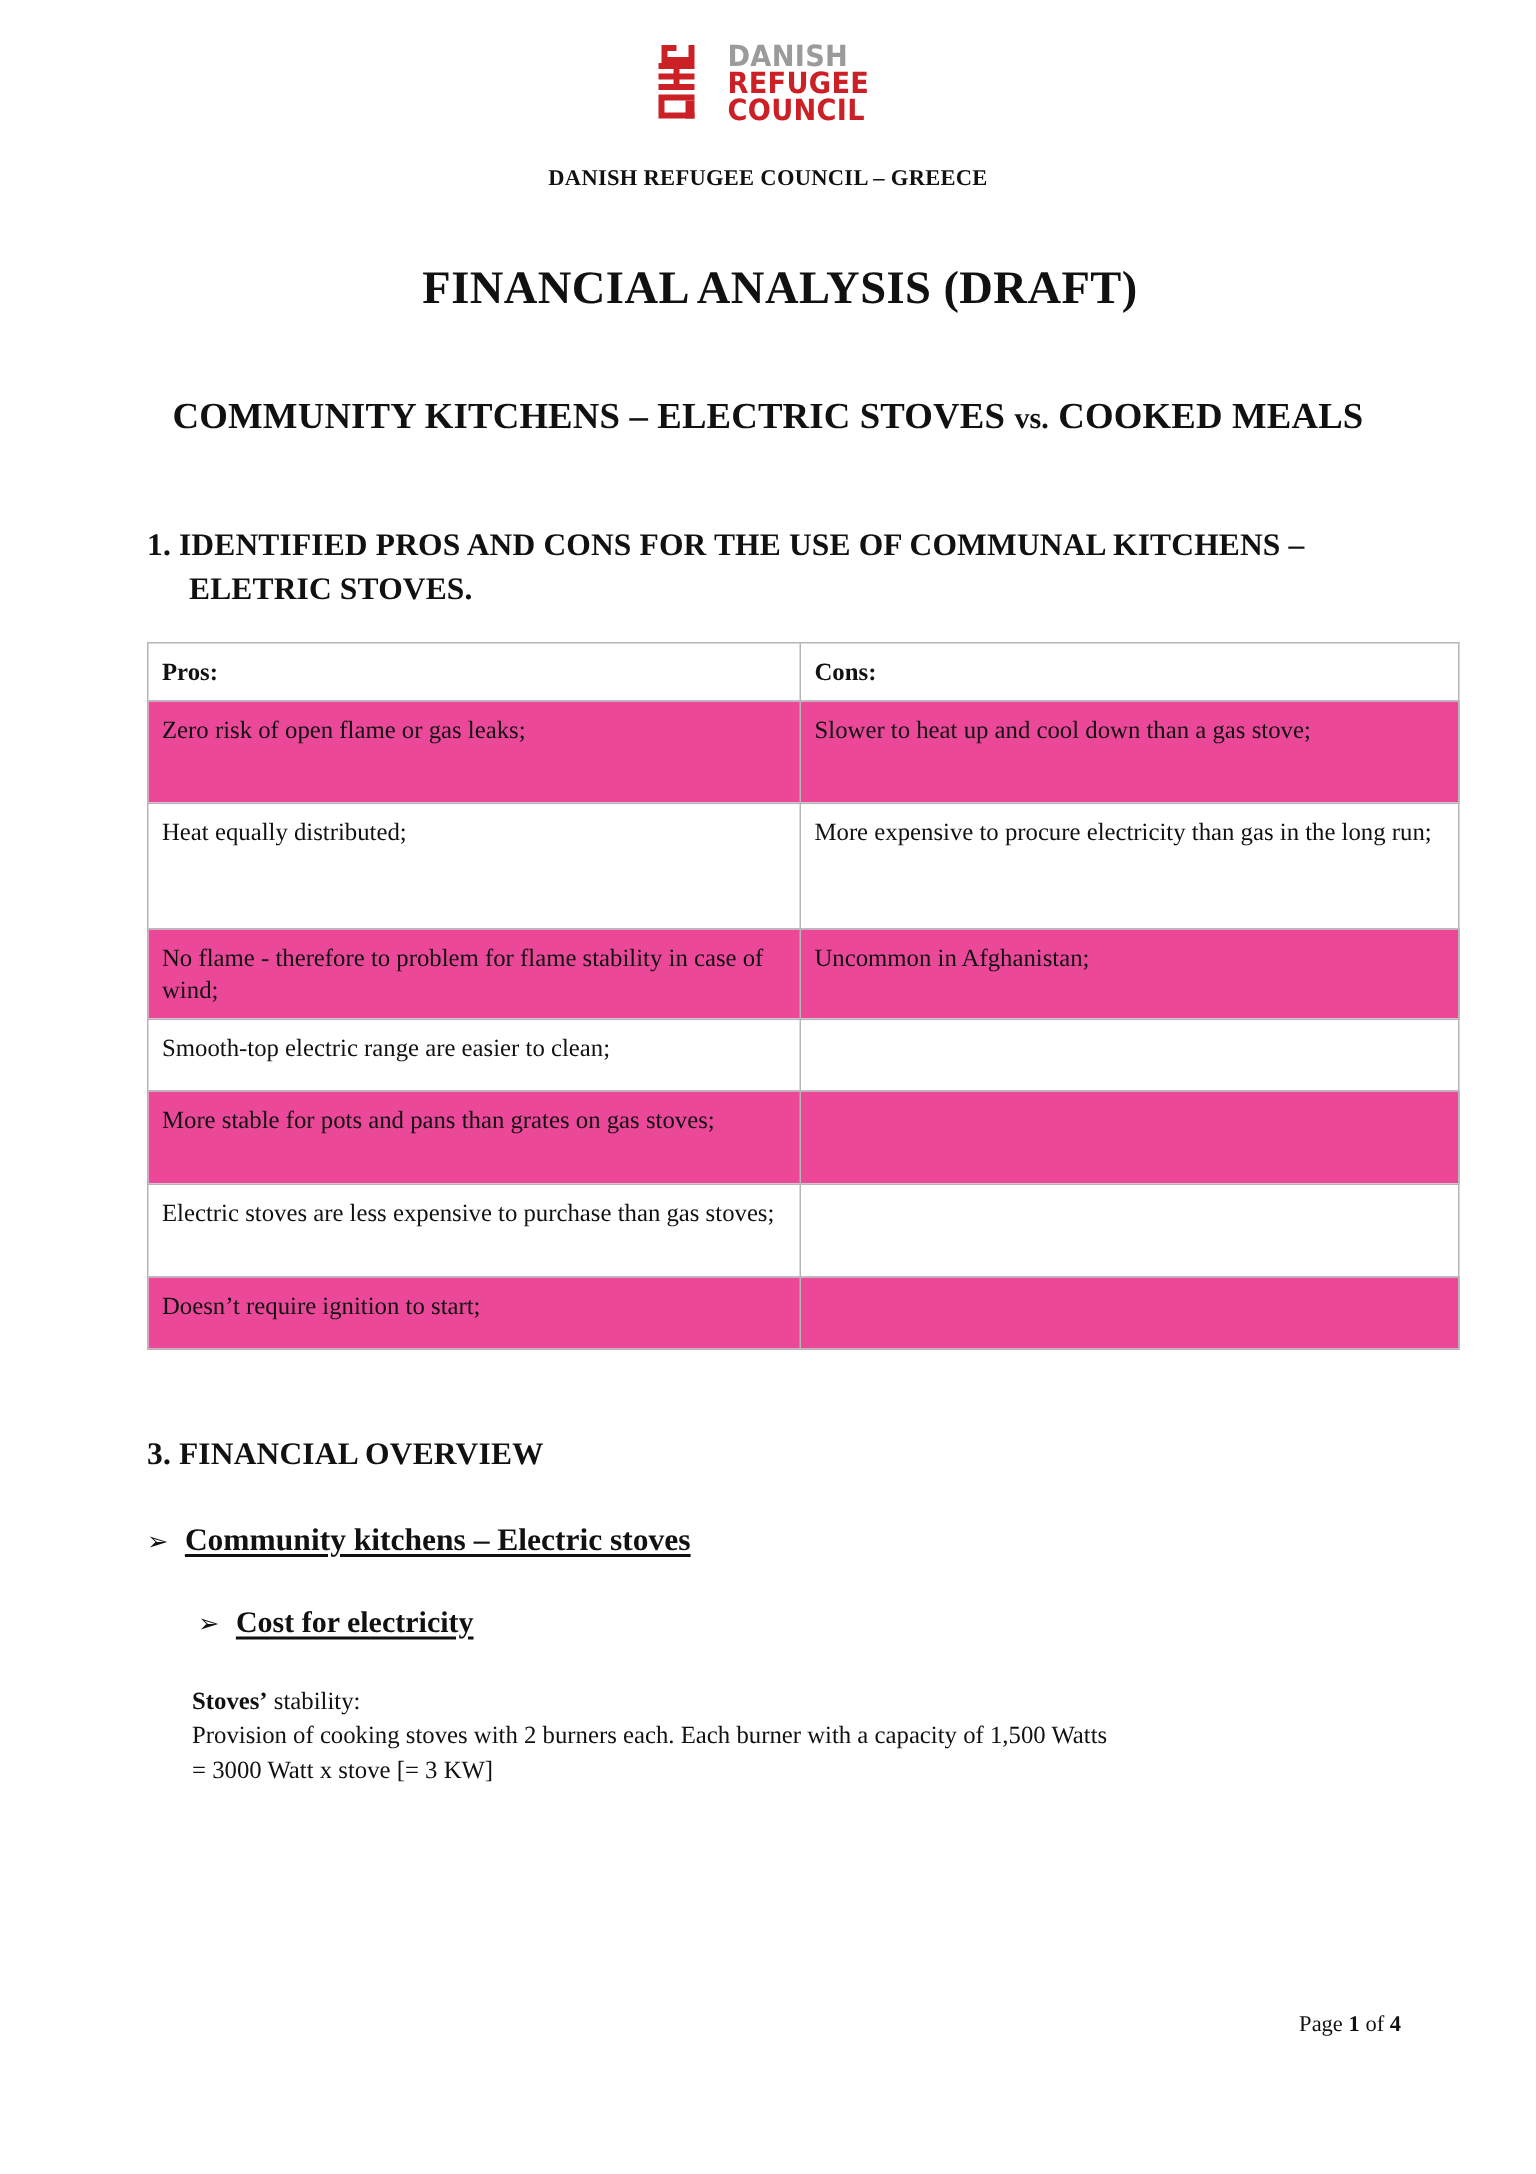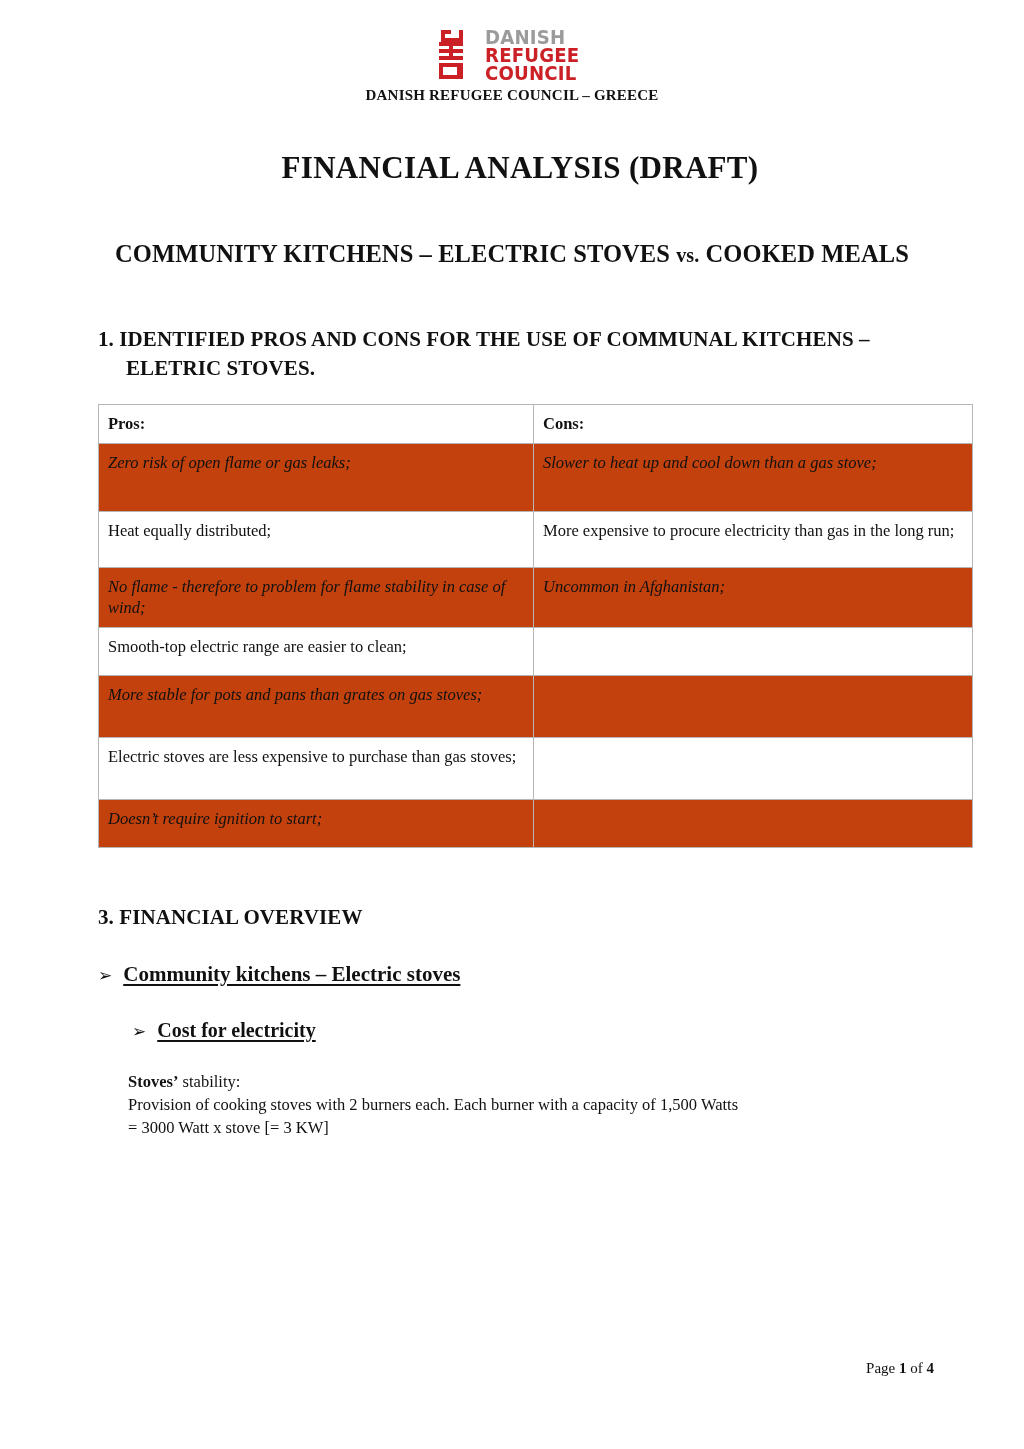--- a/index.html
+++ b/index.html
@@ -60,21 +60,21 @@
   }
   .logo-word.gray { color: #9b9b9b; }
   .logo-word.red  { color: #cc2027; }
 
   
   .org-line {
     text-align: center;
     font-weight: bold;
     font-size: 15px;
     letter-spacing: 0.2px;
-    margin-top: 4px;
+    margin-top: 28px;
   }
 
   
   .doc-title {
     text-align: center;
     font-weight: bold;
     font-size: 31px;
     letter-spacing: 0.3px;
     margin-top: 46px;
     padding-left: 16px;
@@ -127,22 +127,21 @@
     line-height: 1.3;
   }
   table.pros-cons td.col-a { width: 416px; }
   table.pros-cons td.col-b { width: 420px; }
   table.pros-cons tr.head td {
     font-weight: bold;
     background: #ffffff;
     height: 20px;
   }
   table.pros-cons tr.shade td {
-    background: #c2410c;
-    font-style: italic;
+    background: #ec4899;
   }
   table.pros-cons tr.plain td {
     background: #ffffff;
   }
 
   
   .bullet-l1 {
     margin-left: 98px;
     margin-top: 30px;
     font-size: 21px;
@@ -179,21 +178,21 @@
     font-size: 16.5px;
     line-height: 1.42;
   }
   .body-label b { font-weight: bold; }
   .body-line { white-space: nowrap; }
 
   
   .footer {
     position: absolute;
     right: 90px;
-    bottom: 72px;
+    bottom: 90px;
     font-size: 15px;
   }
   .footer b { font-weight: bold; }
 </style>
 </head>
 <body>
 
 <div class="page">
 
   <div class="logo-wrap">
@@ -232,21 +231,21 @@
     <table class="pros-cons">
       <tbody>
         <tr class="head">
           <td class="col-a">Pros:</td>
           <td class="col-b">Cons:</td>
         </tr>
         <tr class="shade" style="height:68px">
           <td class="col-a">Zero risk of open flame or gas leaks;</td>
           <td class="col-b">Slower to heat up and cool down than a gas stove;</td>
         </tr>
-        <tr class="plain" style="height:56px">
+        <tr class="plain" style="height:84px">
           <td class="col-a">Heat equally distributed;</td>
           <td class="col-b">More expensive to procure electricity than gas in the long run;</td>
         </tr>
         <tr class="shade" style="height:52px">
           <td class="col-a">No flame - therefore to problem for flame stability in case of wind;</td>
           <td class="col-b">Uncommon in Afghanistan;</td>
         </tr>
         <tr class="plain" style="height:48px">
           <td class="col-a">Smooth-top electric range are easier to clean;</td>
           <td class="col-b"></td>

